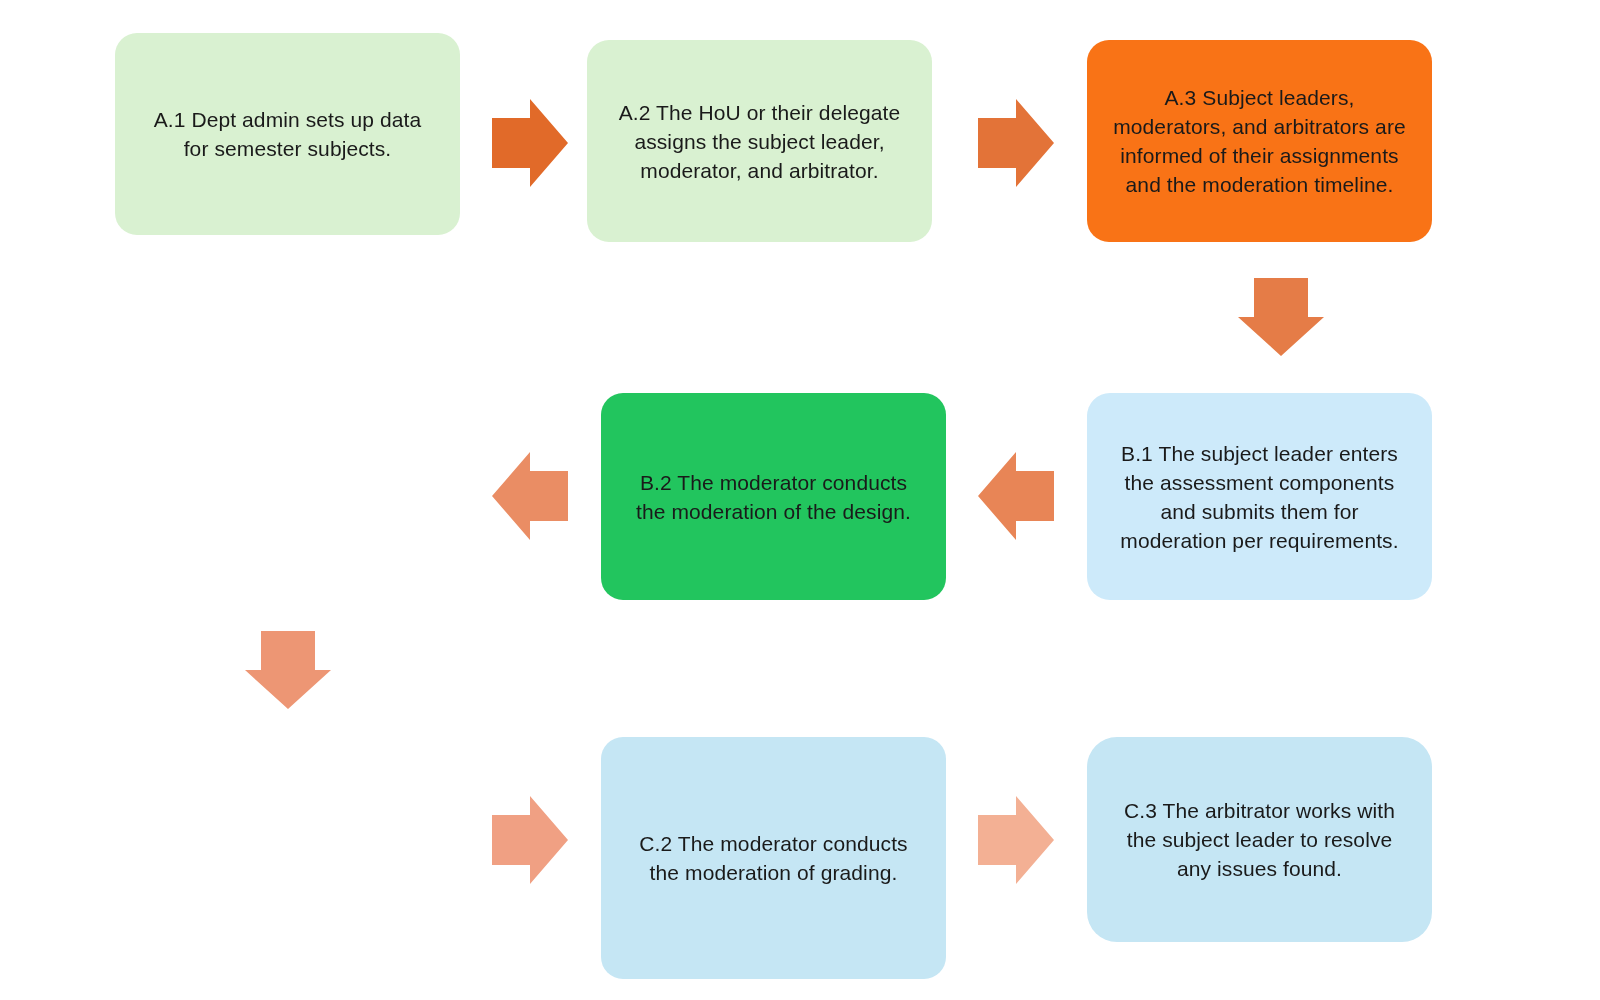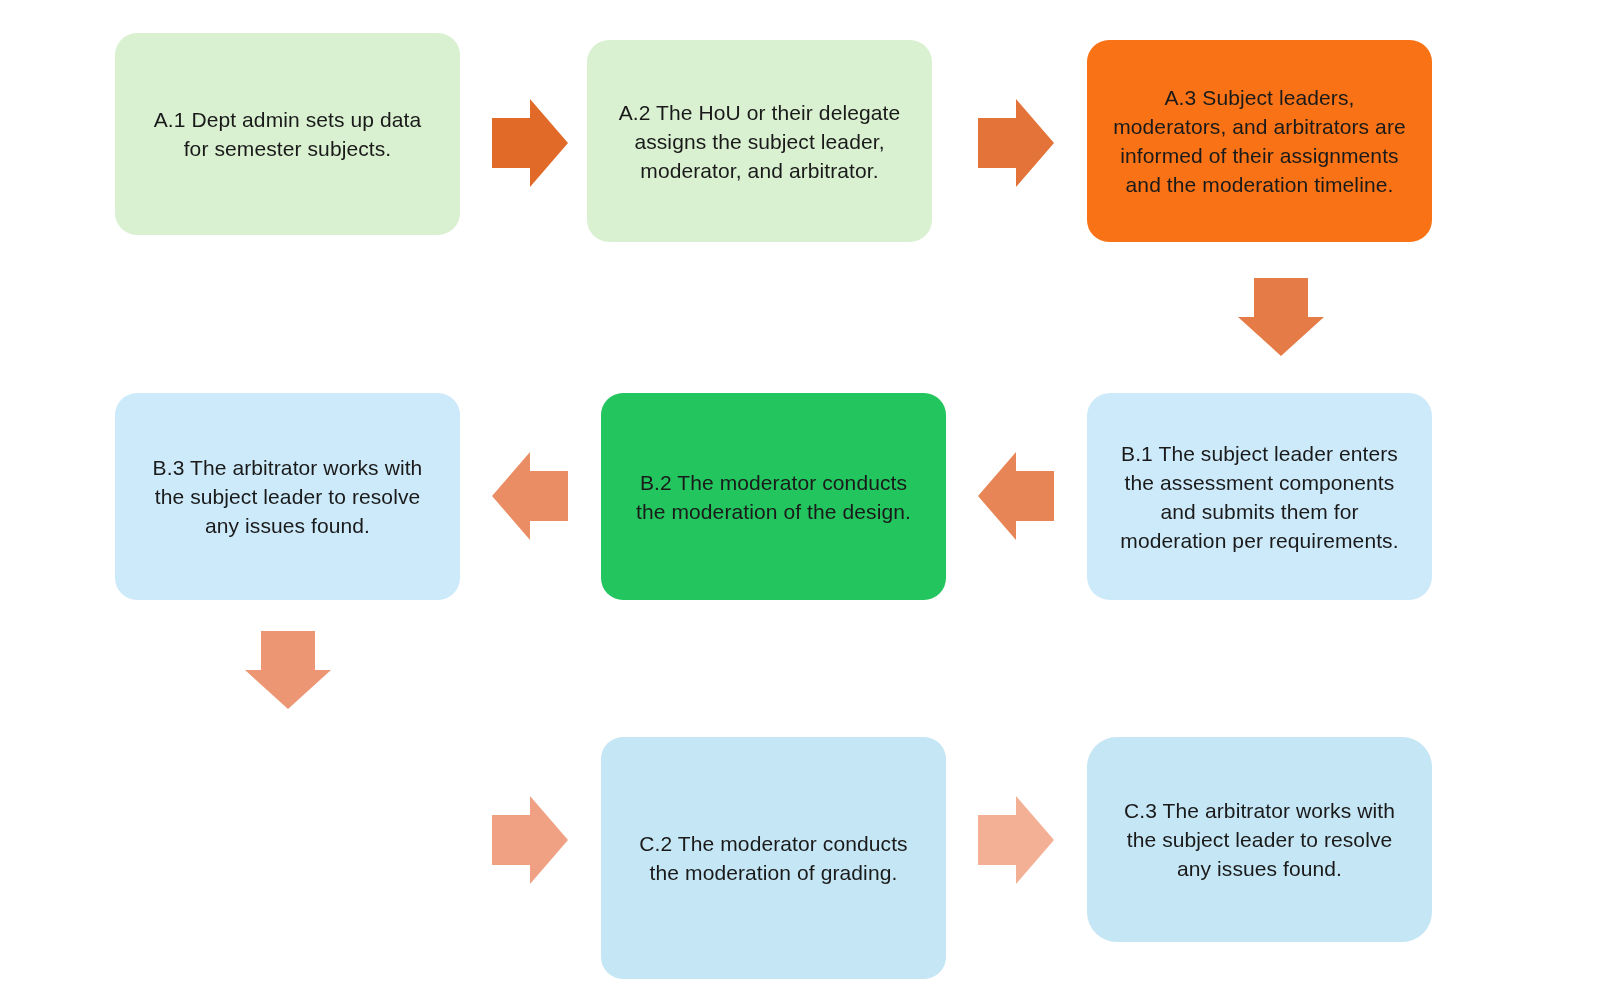--- a/index.html
+++ b/index.html
@@ -92,23 +92,20 @@
   </svg>
 
   <div class="box pos-b2" style="background: #22c55e;">
     <span>B.2 The moderator conducts the moderation of the design.</span>
   </div>
 
   <svg class="arrow pos-ar5" width="76" height="88" viewBox="0 0 76 88">
     <polygon points="76,19 38,19 38,0 0,44 38,88 38,69 76,69" fill="#ea8d64"></polygon>
   </svg>
 
-  <div class="box pos-b3" style="background: rgb(205, 234, 250);">
-    <span>B.3 The arbitrator works with the subject leader to resolve any issues found.</span>
-  </div>
 
   <svg class="arrow pos-ar6" width="86" height="78" viewBox="0 0 86 78">
     <polygon points="16,0 70,0 70,39 86,39 43,78 0,39 16,39" fill="#ed9674"></polygon>
   </svg>
 
 
   <svg class="arrow pos-ar7" width="76" height="88" viewBox="0 0 76 88">
     <polygon points="0,19 38,19 38,0 76,44 38,88 38,69 0,69" fill="#f0a083"></polygon>
   </svg>
 

